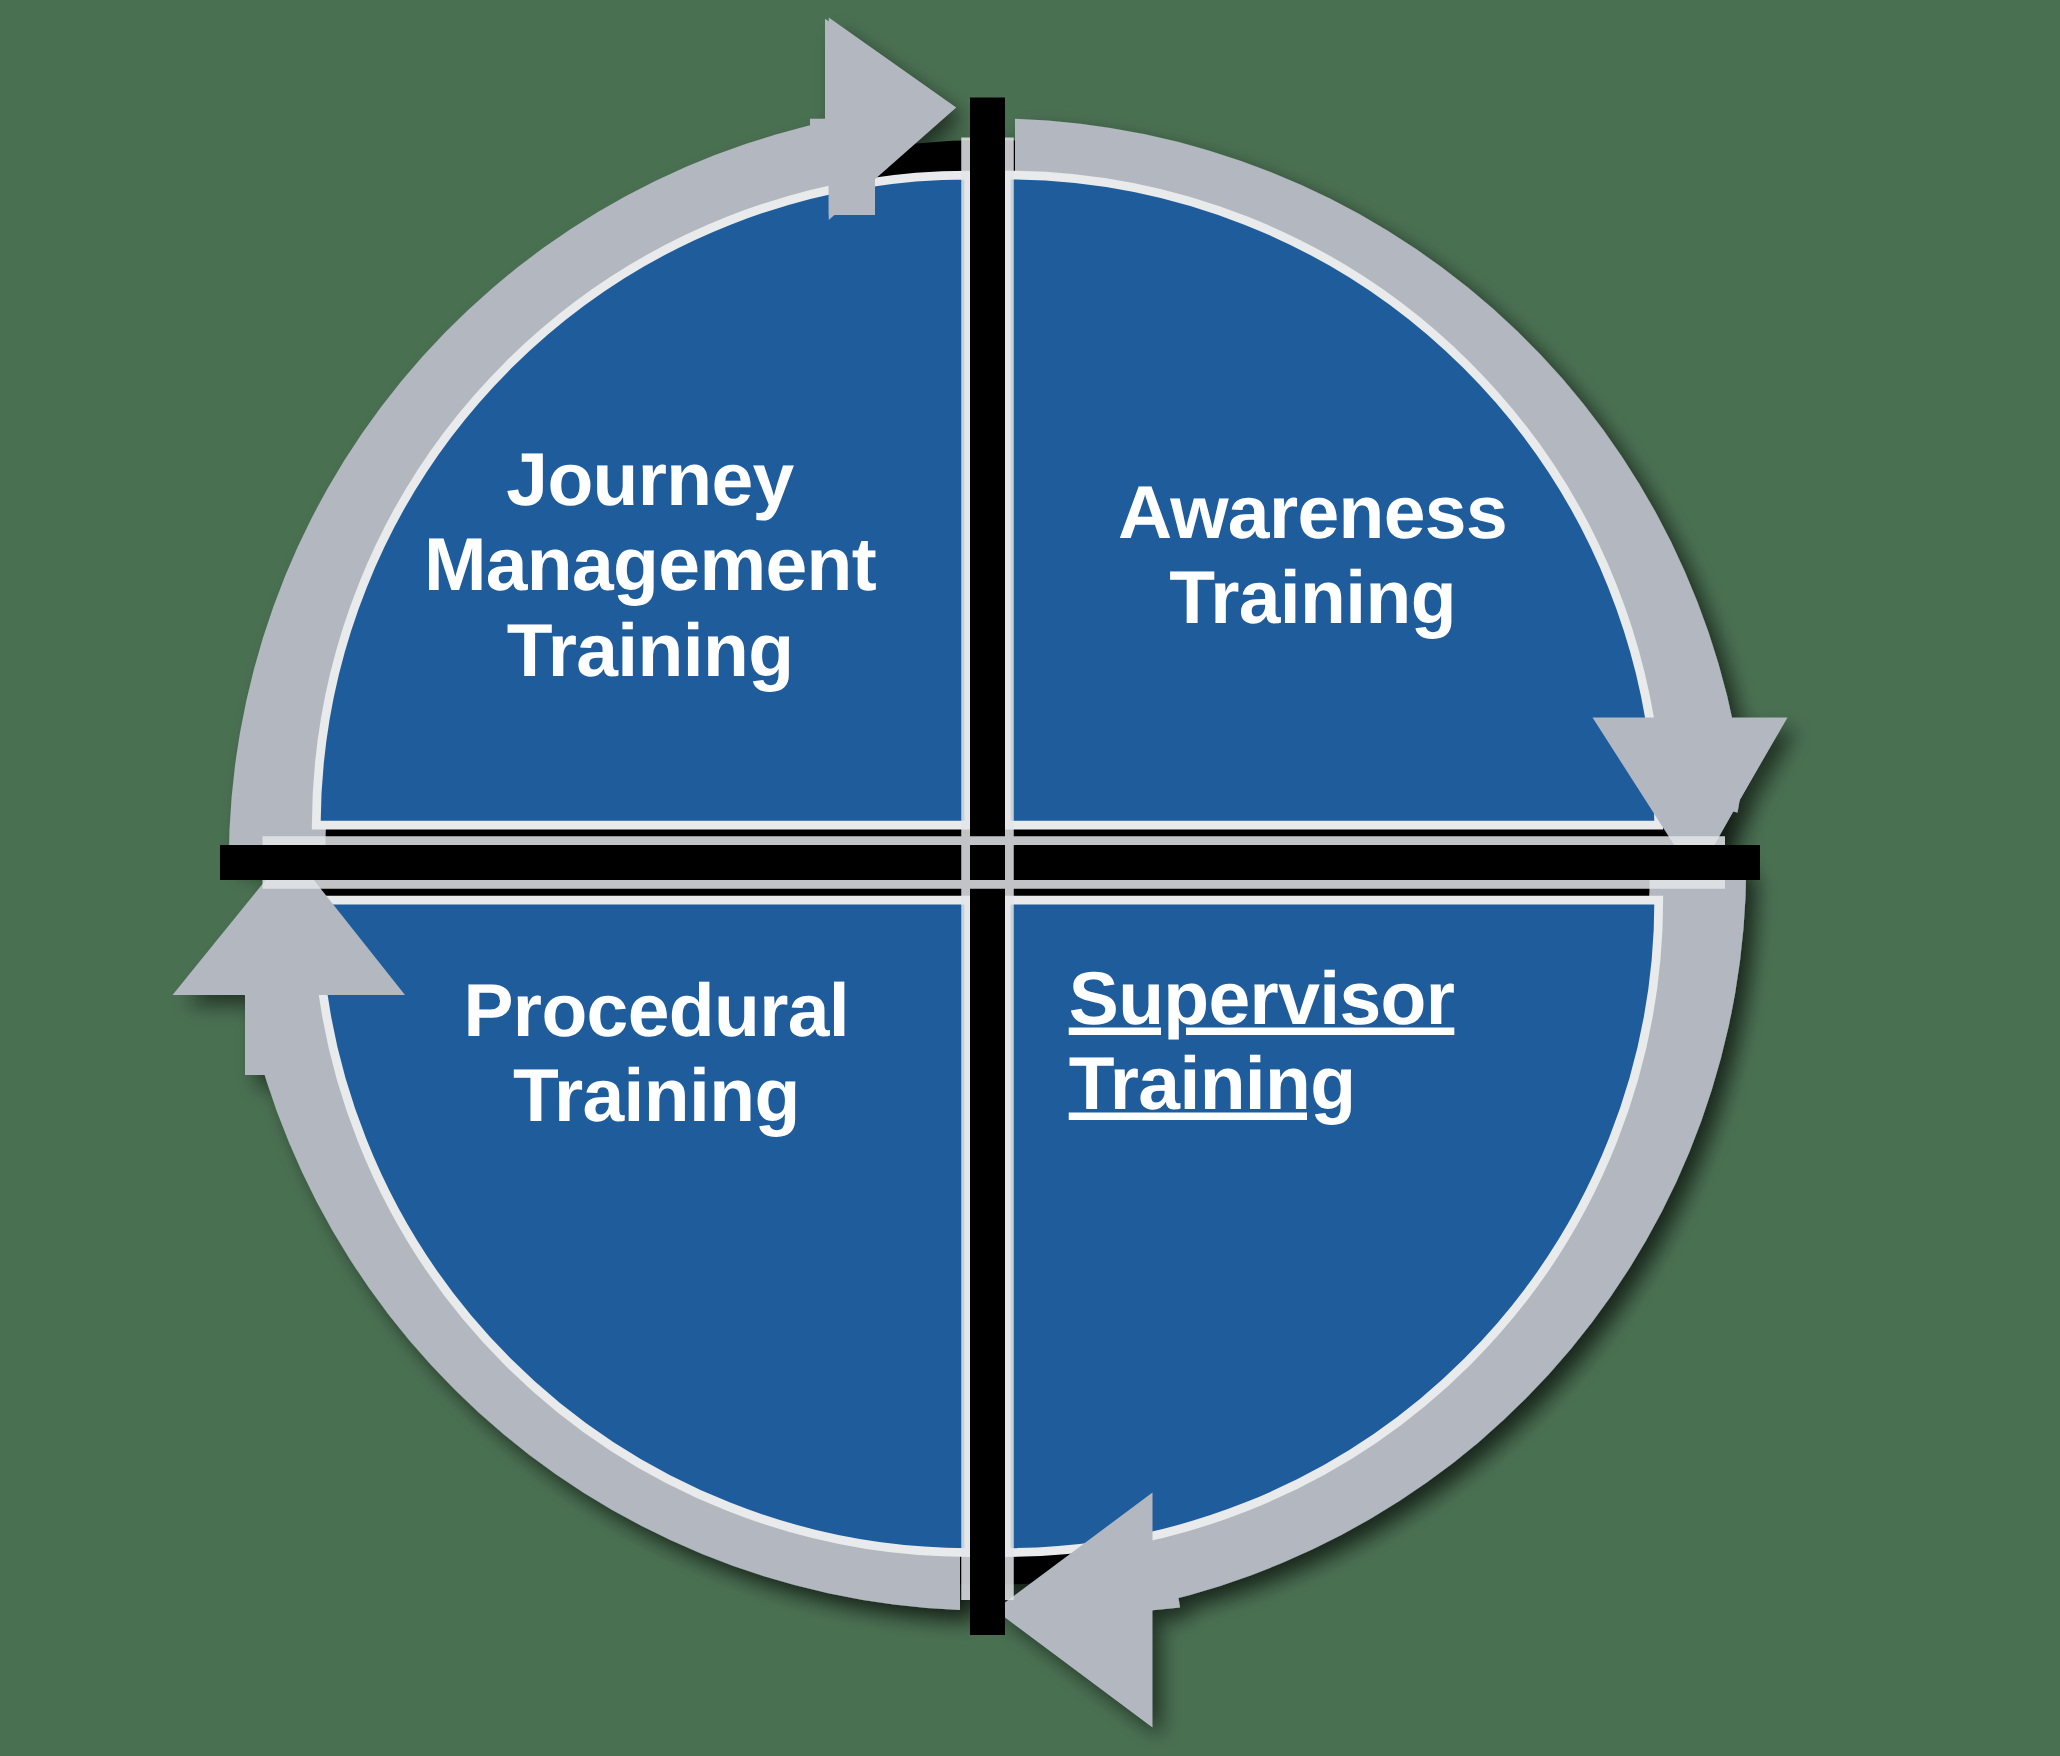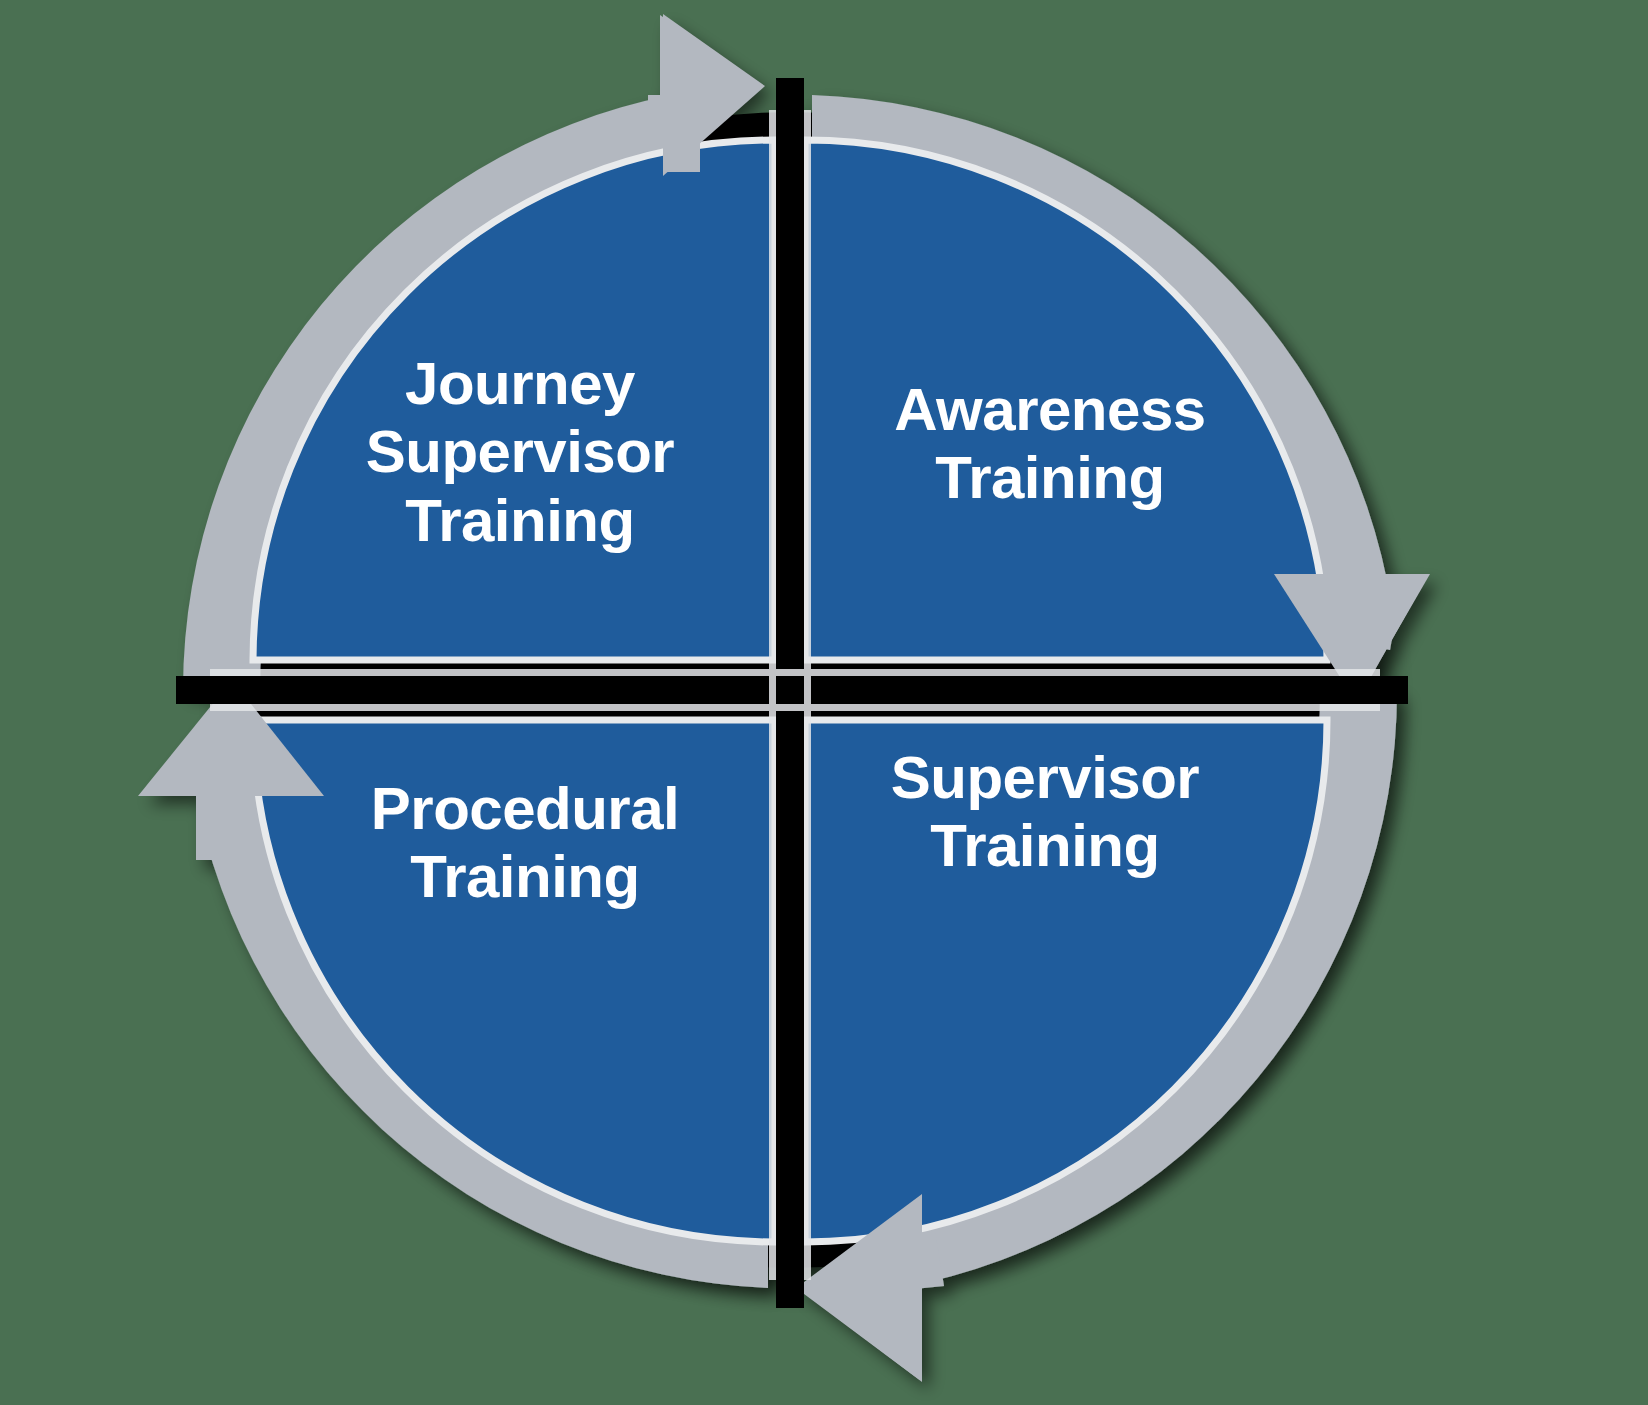--- a/index.html
+++ b/index.html
@@ -46,23 +46,24 @@
     width: 420px;
     text-align: center;
   }
   #label-procedural-training {
     left: 335px;
     top: 775px;
     width: 380px;
   }
   #label-supervisor-training {
     left: 855px;
-    top: 744px;
+    top: 765px;
     width: 380px;
-    text-align: center;
+    text-align: left;
+    text-decoration: underline;
   }
 </style>
 </head>
 <body>
 
 <div id="stage">
 
   <svg id="cycle-svg" viewBox="0 0 1648 1405">
     <defs>
       <filter id="dropshadow" x="-30%" y="-30%" width="180%" height="180%">
@@ -171,21 +172,21 @@
 
     <g opacity="0.85">
       <rect x="769" y="110" width="7" height="1170" fill="#e4e6e9"></rect>
       <rect x="804" y="110" width="7" height="1170" fill="#e4e6e9"></rect>
       <rect x="210" y="669" width="1170" height="7" fill="#e4e6e9"></rect>
       <rect x="210" y="704" width="1170" height="7" fill="#e4e6e9"></rect>
     </g>
   </svg>
 
   <div class="quad-label" id="label-journey-management-training">Journey
-Supervisor
+Management
 Training</div>
 
   <div class="quad-label" id="label-awareness-training">Awareness
 Training</div>
 
   <div class="quad-label" id="label-supervisor-training">Supervisor
 Training</div>
 
   <div class="quad-label" id="label-procedural-training">Procedural
 Training</div>

